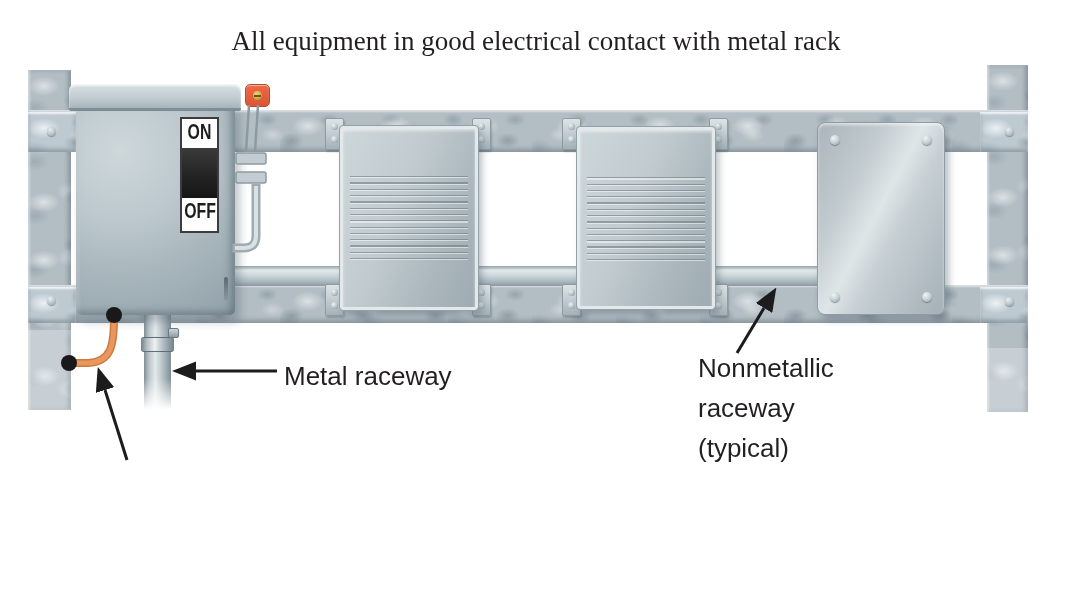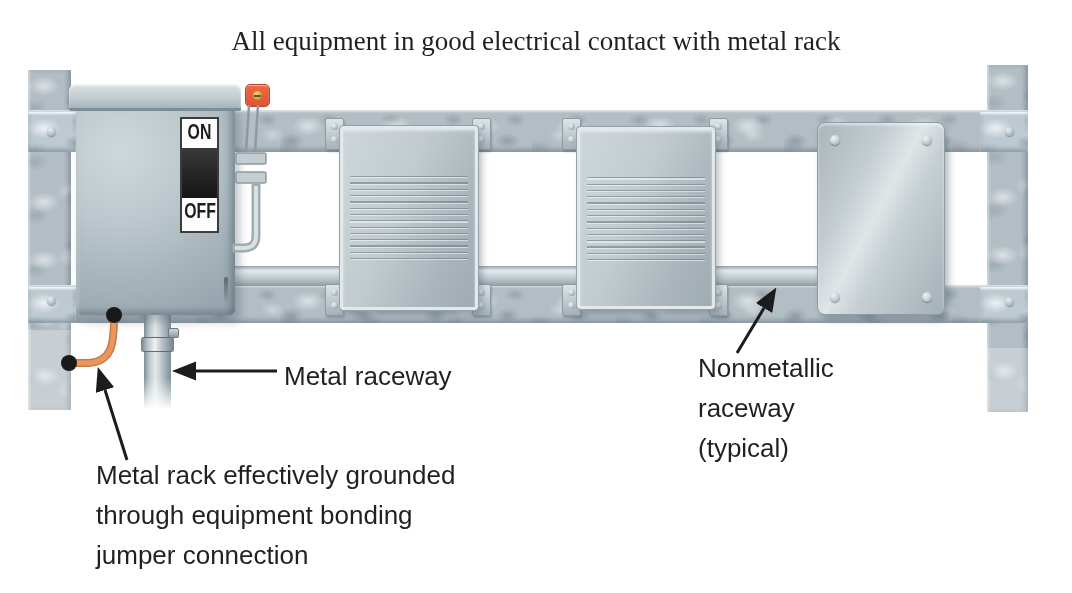--- a/index.html
+++ b/index.html
@@ -270,17 +270,14 @@
 
     <line class="arrow" x1="277" y1="371" x2="196" y2="371" marker-end="url(#ah)"></line>
     <line class="arrow" x1="127" y1="460" x2="105" y2="390" marker-end="url(#ah)"></line>
     <line class="arrow" x1="737" y1="353" x2="764" y2="308" marker-end="url(#ah)"></line>
   </svg>
 
   <div class="abs lbl" style="left:284px;top:356px;">Metal raceway</div>
   <div class="abs lbl" style="left:698px;top:348px;">Nonmetallic
 raceway
 (typical)</div>
-  <div class="abs lbl" style="left:96px;top:455px;">Metal rack effectively grounded
-through equipment bonding
-jumper connection</div>
 
 </div>
 
 </body></html>

